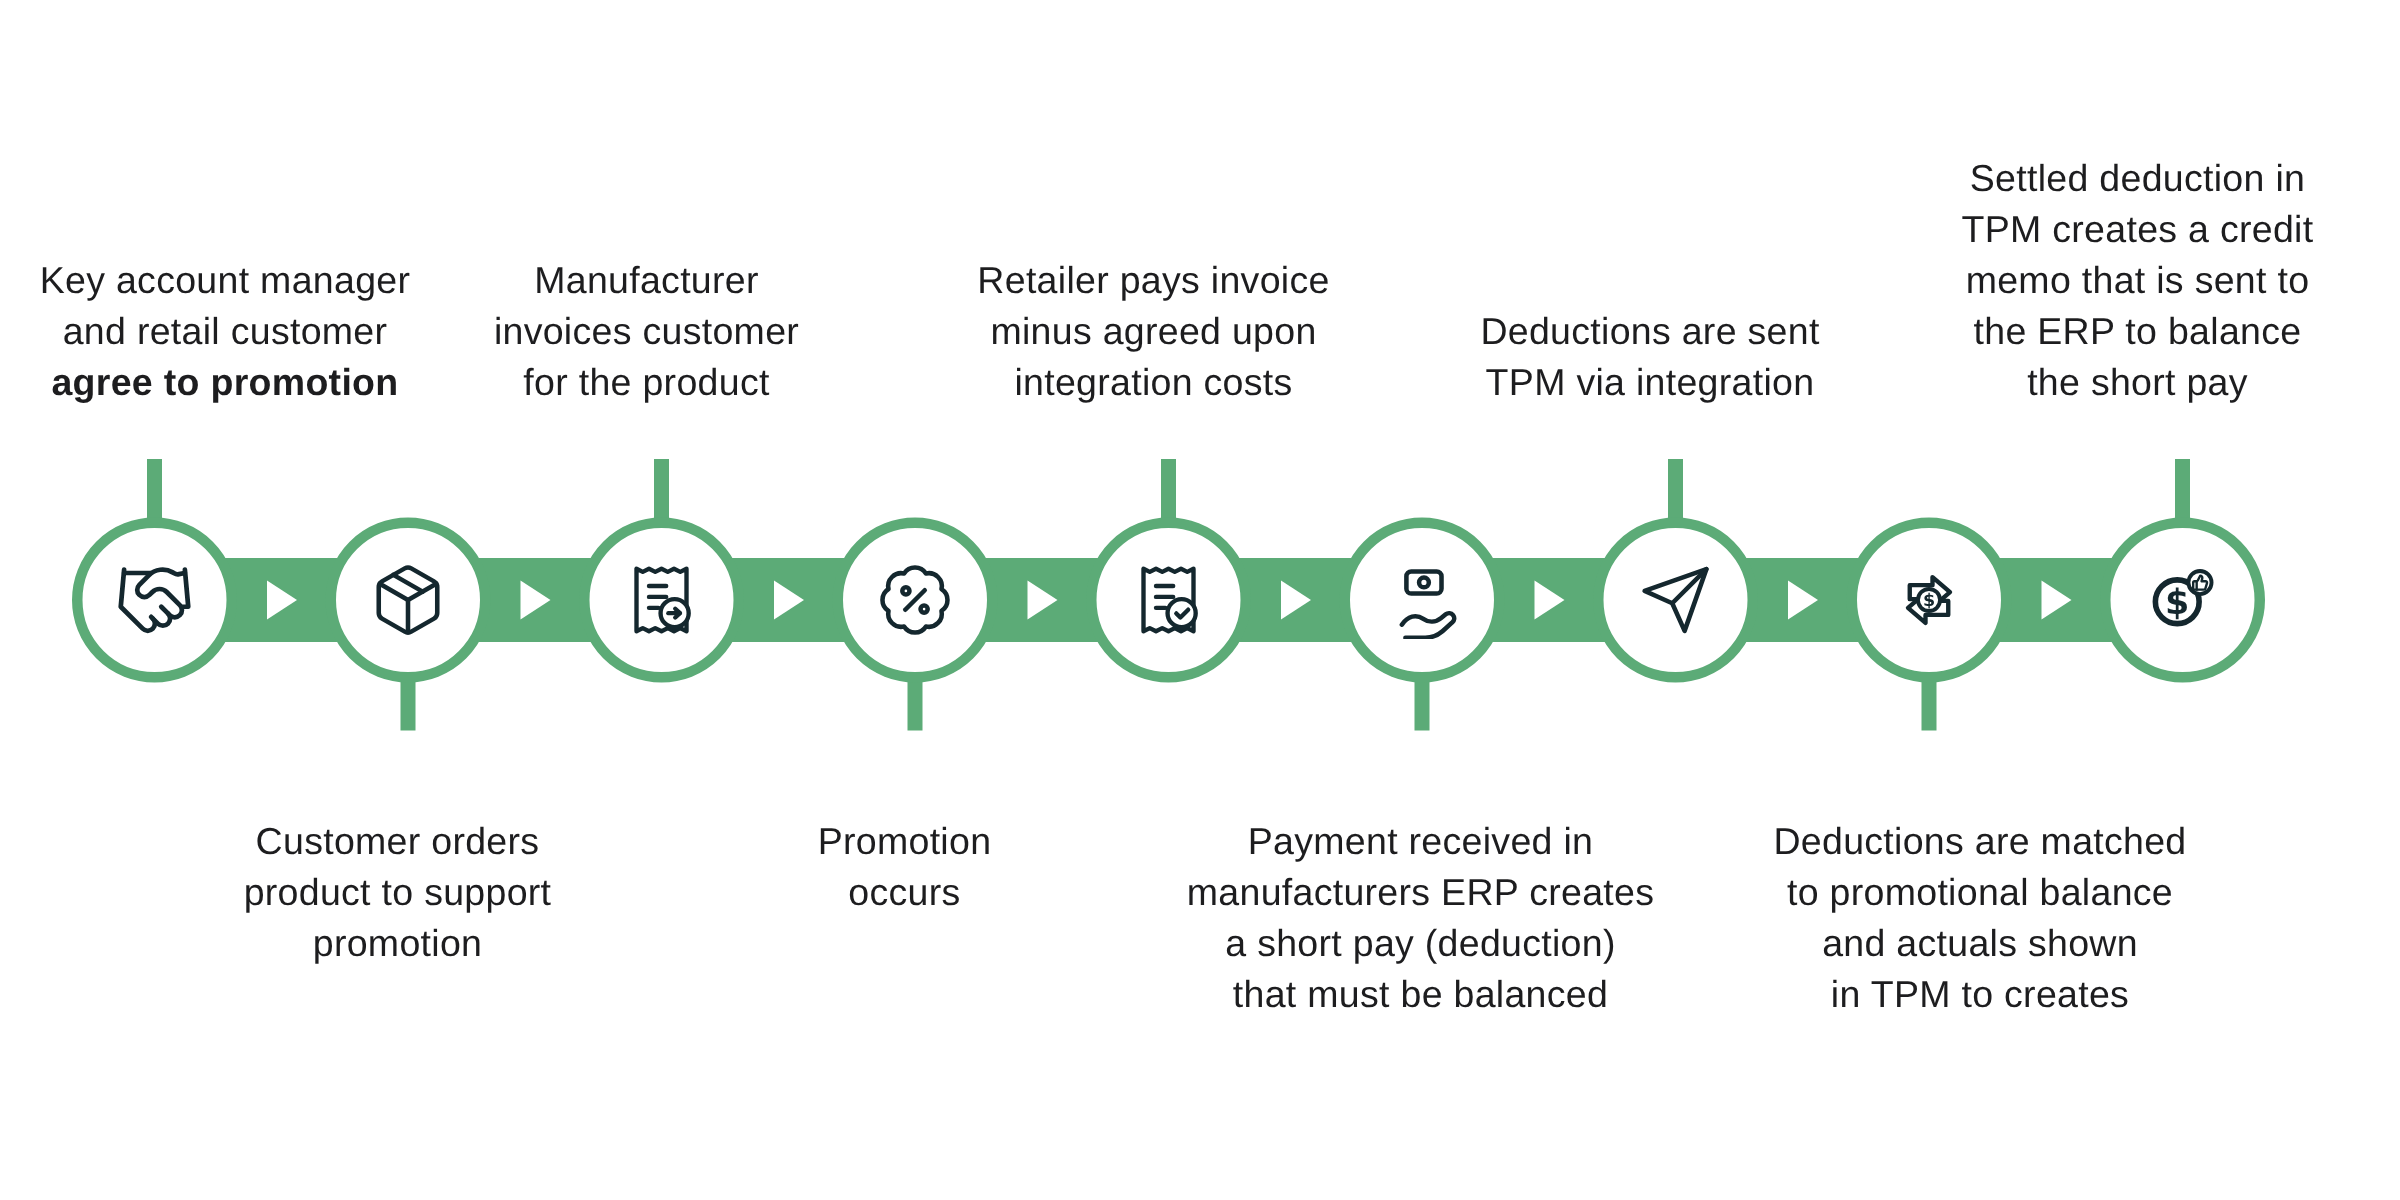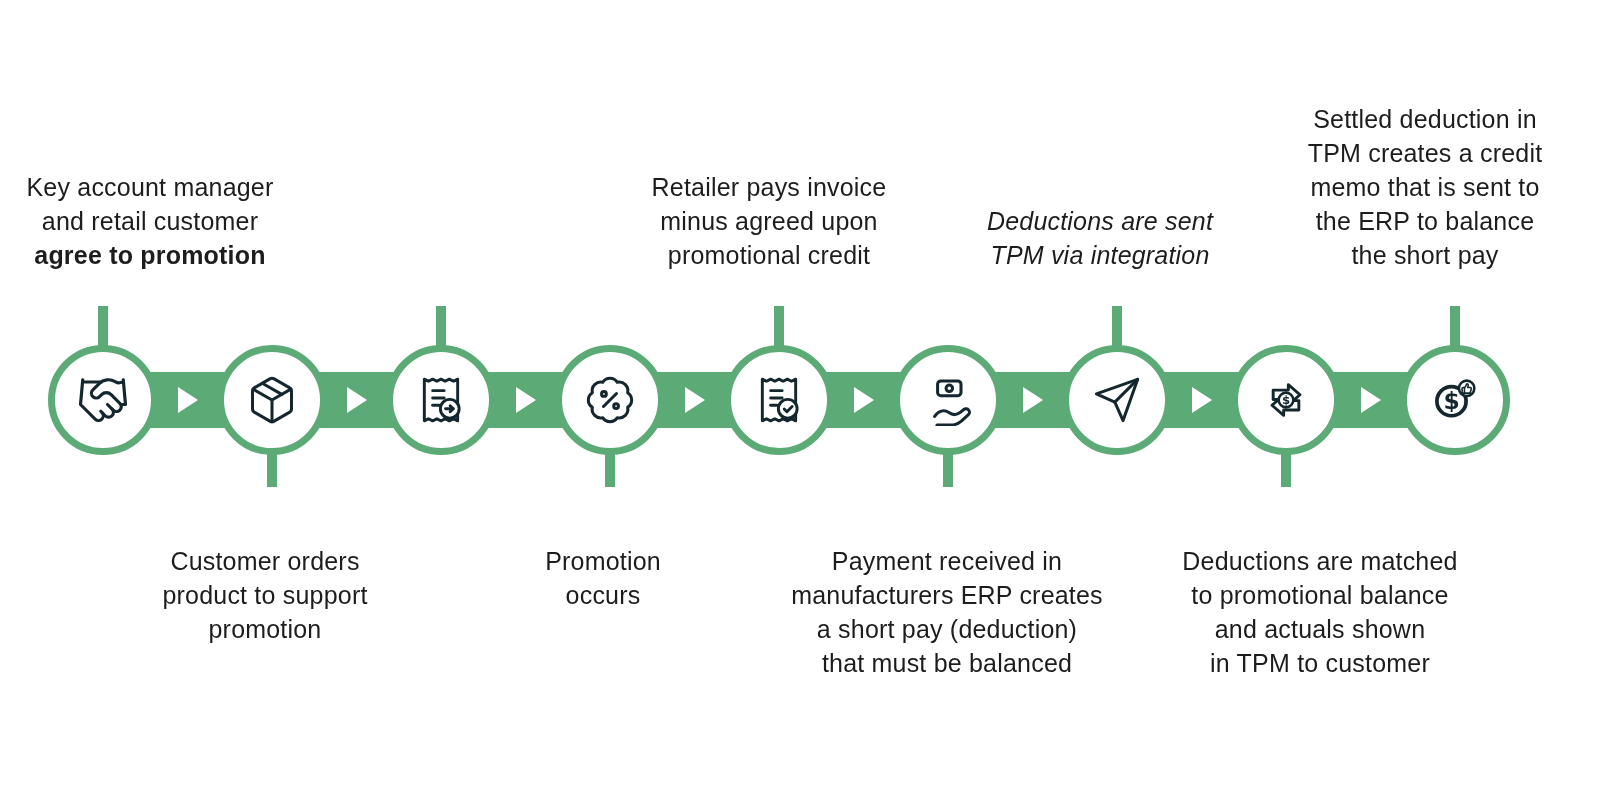--- a/index.html
+++ b/index.html
@@ -144,26 +144,31 @@
         <path d="M15 5.88 14 10h5.83a2 2 0 0 1 1.92 2.56l-2.33 8A2 2 0 0 1 17.5 22H4a2 2 0 0 1-2-2v-8a2 2 0 0 1 2-2h2.76a2 2 0 0 0 1.79-1.11L12 2a3.13 3.13 0 0 1 3 3.88Z"></path>
       </g>
     </svg>
   </div>
 
   <div class="label top" style="left:-40px;width:380px;">
     <div class="line">Key account manager</div>
     <div class="line">and retail customer</div>
     <div class="line bold">agree to promotion</div>
   </div>
+  <div class="label top" style="left:241px;width:380px;">
+    <div class="line">Manufacturer</div>
+    <div class="line">invoices customer</div>
+    <div class="line">for the product</div>
+  </div>
   <div class="label top" style="left:579px;width:380px;">
     <div class="line">Retailer pays invoice</div>
     <div class="line">minus agreed upon</div>
-    <div class="line">promotional credit</div>
-  </div>
-  <div class="label top" style="left:910px;width:380px;font-style:italic;">
+    <div class="line">integration costs</div>
+  </div>
+  <div class="label top" style="left:910px;width:380px;">
     <div class="line">Deductions are sent</div>
     <div class="line">TPM via integration</div>
   </div>
   <div class="label top" style="left:1235px;width:380px;">
     <div class="line">Settled deduction in</div>
     <div class="line">TPM creates a credit</div>
     <div class="line">memo that is sent to</div>
     <div class="line">the ERP to balance</div>
     <div class="line">the short pay</div>
   </div>
@@ -180,16 +185,16 @@
   <div class="label bottom" style="left:747px;width:400px;">
     <div class="line">Payment received in</div>
     <div class="line">manufacturers ERP creates</div>
     <div class="line">a short pay (deduction)</div>
     <div class="line">that must be balanced</div>
   </div>
   <div class="label bottom" style="left:1110px;width:420px;">
     <div class="line">Deductions are matched</div>
     <div class="line">to promotional balance</div>
     <div class="line">and actuals shown</div>
-    <div class="line">in TPM to customer</div>
+    <div class="line">in TPM to creates</div>
   </div>
 
 </div>
 
 </body></html>

